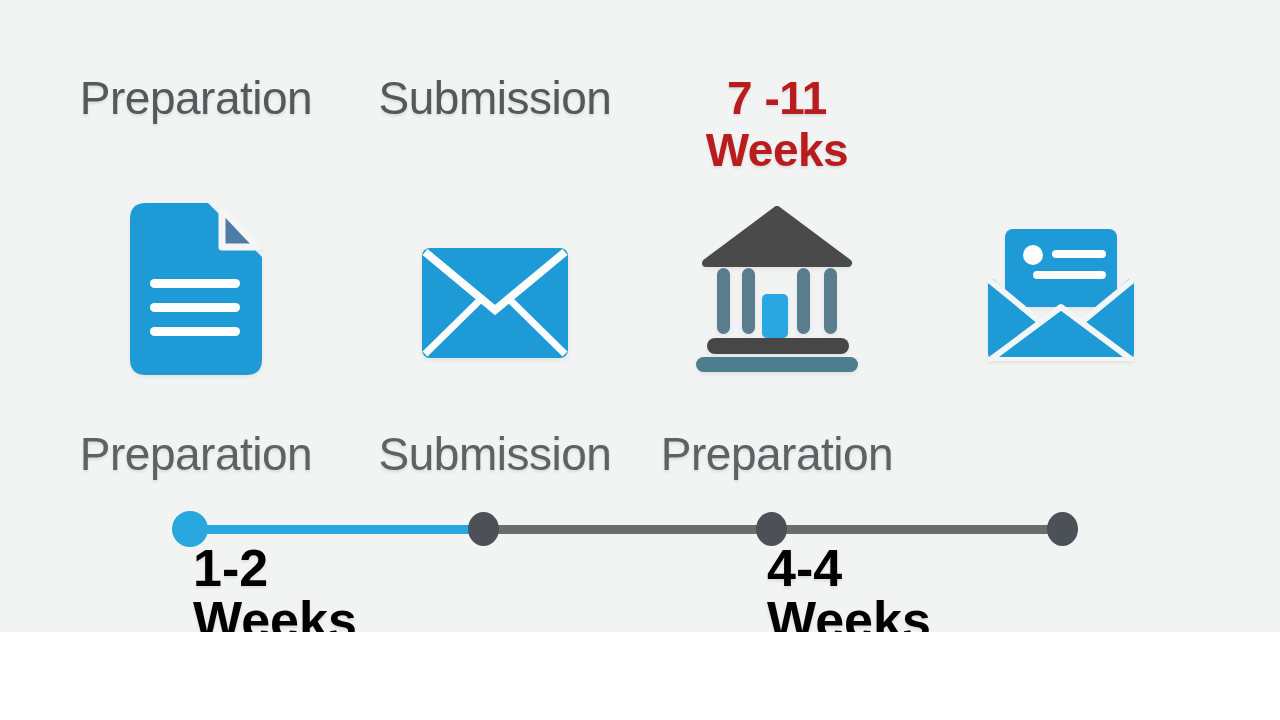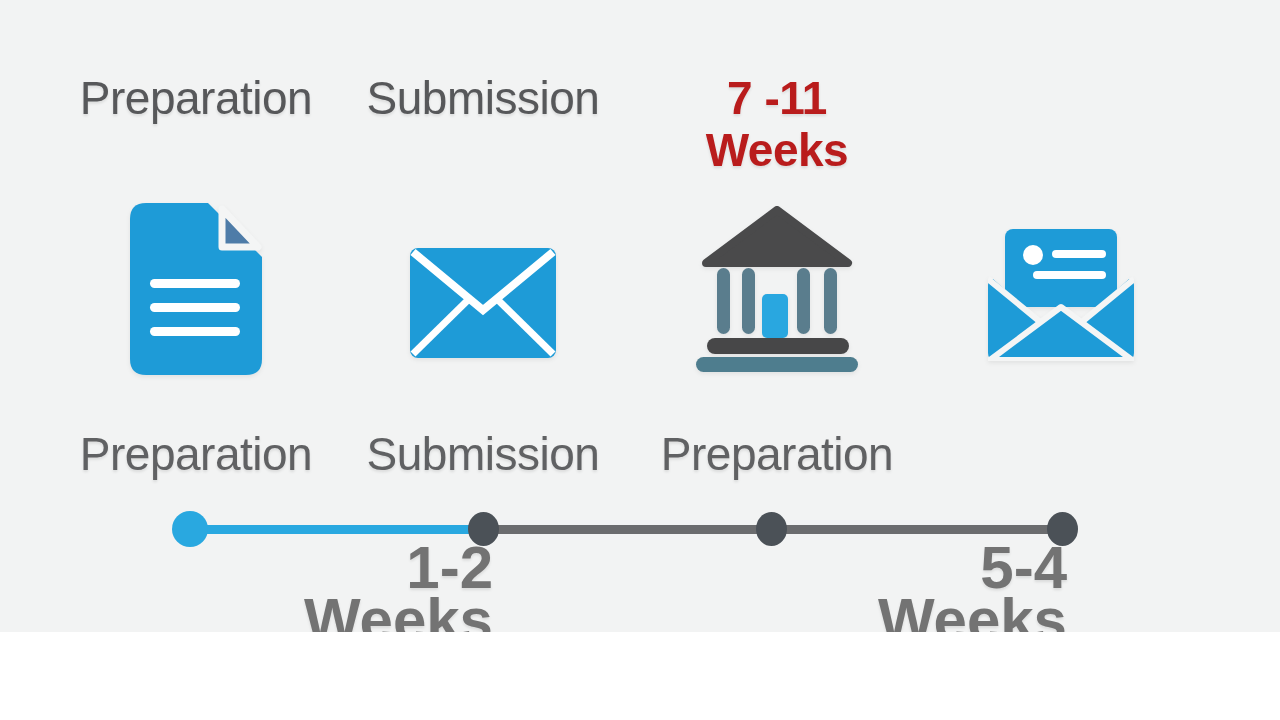--- a/index.html
+++ b/index.html
@@ -27,22 +27,22 @@
     letter-spacing:-0.5px; color:#606163;
     text-shadow:0 2px 3px rgba(0,0,0,0.10);
   }
   .seg { position:absolute; height:9px; top:525px; border-radius:5px; z-index:1; }
   .seg-active { background:#29a8e0; }
   .seg-rest { background:#6b6c6e; }
   .dot { position:absolute; border-radius:50%; z-index:2; }
   .dot-active { width:36px; height:36px; top:511px; background:#29a8e0; }
   .dot-rest { width:31px; height:34px; top:512px; background:#4b5157; }
   .duration {
-    position:absolute; top:542px; width:300px; text-align:right;
-    font-size:60px; line-height:52px; font-weight:700; color:#737373;
+    position:absolute; top:542px; width:300px; text-align:left;
+    font-size:52px; line-height:52px; font-weight:700; color:#000000;
     text-shadow:0 2px 3px rgba(0,0,0,0.10);
   }
 </style>
 </head>
 <body>
 
 <div class="canvas">
 
   <div class="stage" style="left:36px">
     <div class="top-label">
@@ -54,21 +54,21 @@
         <path d="M16 0 H78 L132 54 V156 Q132 172 116 172 H16 Q0 172 0 156 V16 Q0 0 16 0 Z" fill="#1e9bd7"></path>
         <path d="M92 6 L128 44 H92 Z" fill="#4e7ca8" stroke="#f4f5f5" stroke-width="7" stroke-linejoin="round"></path>
         <rect x="20" y="76" width="90" height="9" rx="4.5" fill="#ffffff"></rect>
         <rect x="20" y="100" width="90" height="9" rx="4.5" fill="#ffffff"></rect>
         <rect x="20" y="124" width="90" height="9" rx="4.5" fill="#ffffff"></rect>
       </svg>
     </div>
     <div class="bottom-label">Preparation</div>
   </div>
 
-  <div class="stage" style="left:323px">
+  <div class="stage" style="left:335px">
     <div class="top-label">
       <div>Submission</div>
       <div></div>
     </div>
     <div class="icon-wrap" style="top:248px">
       <svg width="146" height="110" viewBox="0 0 146 110">
         <rect x="0" y="0" width="146" height="110" rx="8" fill="#1e9bd7"></rect>
         <path d="M3 4 L73 62 L143 4" stroke="#ffffff" stroke-width="8" fill="none"></path>
         <path d="M3 106 L60 50" stroke="#ffffff" stroke-width="7" fill="none"></path>
         <path d="M143 106 L86 50" stroke="#ffffff" stroke-width="7" fill="none"></path>
@@ -116,17 +116,17 @@
   <div class="dot dot-active" style="left:172px"></div>
   <div class="dot dot-rest" style="left:468px"></div>
   <div class="dot dot-rest" style="left:756px"></div>
   <div class="dot dot-rest" style="left:1047px"></div>
 
   <div class="duration" style="left:193px">
     <div>1-2</div>
     <div>Weeks</div>
   </div>
   <div class="duration" style="left:767px">
-    <div>5-4</div>
+    <div>4-4</div>
     <div>Weeks</div>
   </div>
 
 </div>
 
 </body></html>

